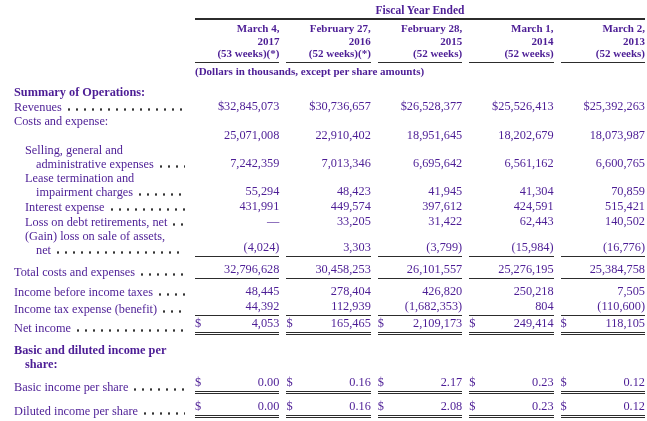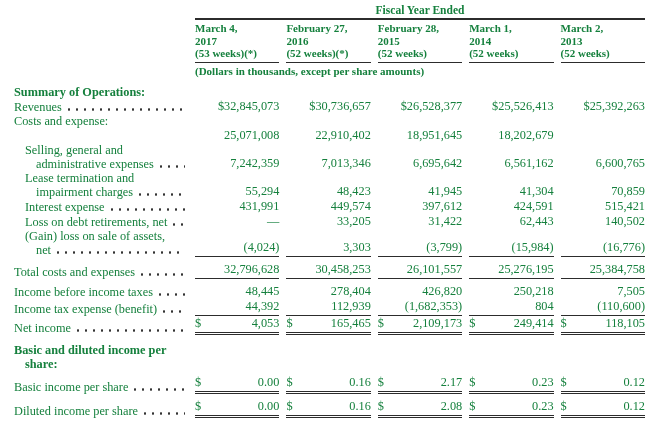--- a/index.html
+++ b/index.html
@@ -1,27 +1,27 @@
 <!DOCTYPE html>
 <html><head>
 <meta charset="utf-8">
 <style>
   html,body { margin:0; padding:0; background:#fff; }
   .page {
     position:relative; width:647px; height:421px; overflow:hidden;
     background:#fff; box-sizing:border-box; padding:4px 2px 12px 14px;
-    font-family:"Liberation Serif", serif; color:#15803d; font-size:12.3px; line-height:14px;
+    font-family:"Liberation Serif", serif; color:#4c1d95; font-size:12.3px; line-height:14px;
   }
   .gr { display:grid; grid-template-columns:174px repeat(5,1fr); column-gap:7px; align-items:end; }
   .bold { font-weight:bold; }
 
   
   .title-cell { grid-column:2/7; text-align:center; font-weight:bold; font-size:11.5px; line-height:13px;
     border-bottom:2px solid #2c2c2c; padding-bottom:1px; }
-  .hcol { text-align:left; font-weight:bold; font-size:11px; line-height:12.5px;
+  .hcol { text-align:right; font-weight:bold; font-size:11px; line-height:12.5px;
     border-bottom:1.5px solid #2c2c2c; padding-bottom:2px; margin-top:2px; }
   .note-cell { grid-column:2/7; font-weight:bold; font-size:11px; line-height:14px;
     padding:1px 0 2px; margin-bottom:3px; }
 
   
   .label { display:flex; align-items:flex-end; min-width:0; }
   .label .txt { white-space:nowrap; }
   .leader { flex:1; align-self:stretch;
     background-image:radial-gradient(circle, #333 1.02px, rgba(0,0,0,0) 1.3px);
     background-repeat:repeat-x; background-position:left 3px bottom 3px; background-size:8px 3px;
@@ -102,20 +102,21 @@
   </div>
 
   <div class="gr">
     <div class="label ind1">
         <span class="leader"></span>
       </div>
     <span class="val">25,071,008</span>
     <span class="val">22,910,402</span>
     <span class="val">18,951,645</span>
     <span class="val">18,202,679</span>
+    <span class="val">18,073,987</span>
   </div>
 
   <div class="gr">
     <div>
       <div class="ind1">Selling, general and</div>
       <div class="l2line ind2">
           <span class="txt">administrative expenses</span>
           <span class="leader"></span>
         </div>
     </div>

